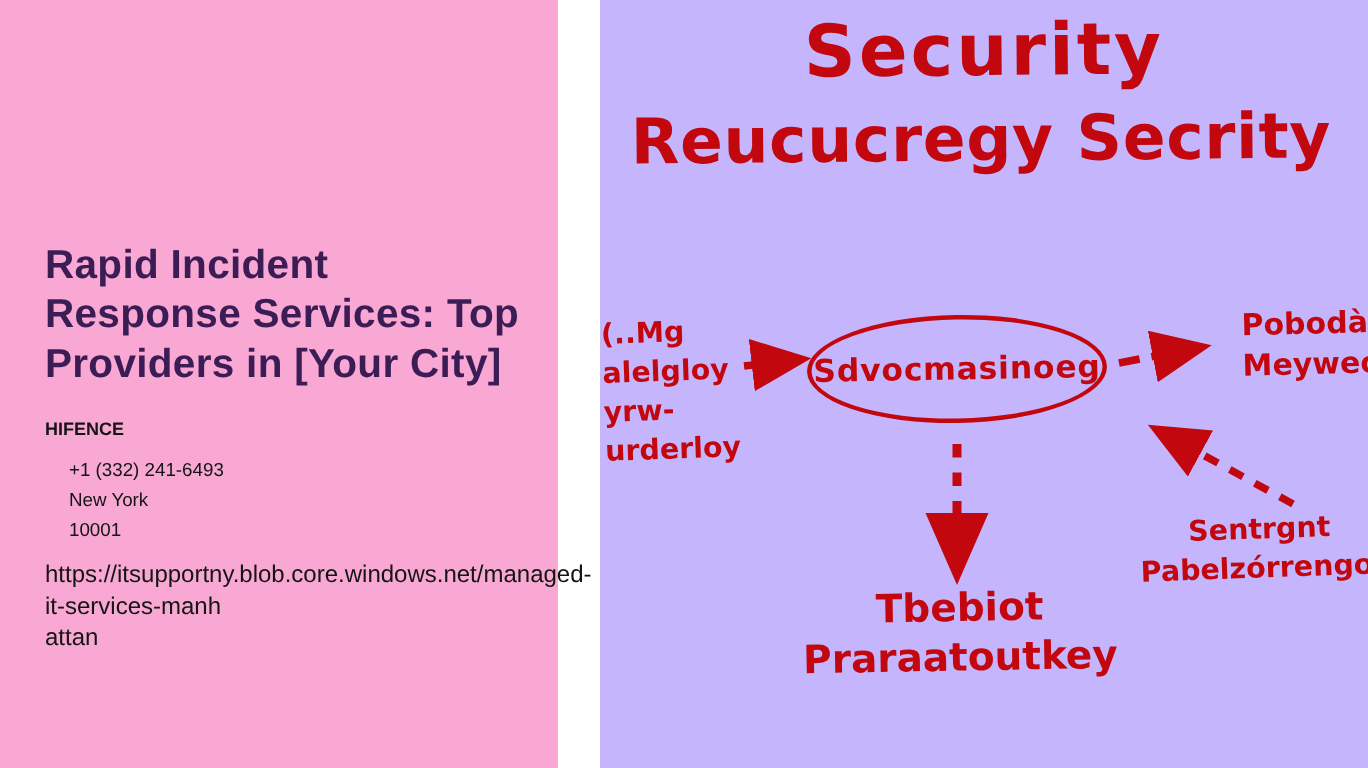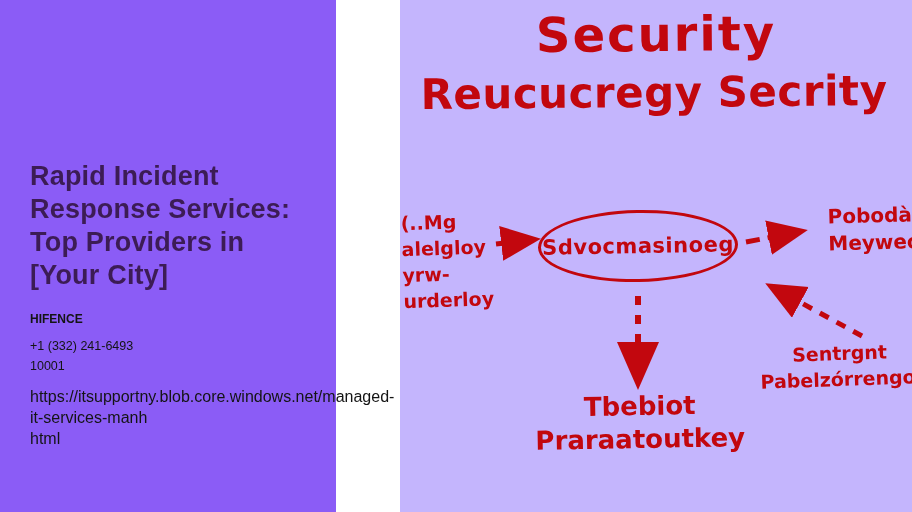--- a/index.html
+++ b/index.html
@@ -2,29 +2,29 @@
 <html><head>
 <meta charset="utf-8">
 <style>
   * { margin:0; padding:0; box-sizing:border-box; }
   html,body { width:912px; height:512px; overflow:hidden; background:#fff;
               font-family:"Liberation Sans", sans-serif; }
   .page { position:relative; width:912px; height:512px; }
 
   
   .left-panel {
-    position:absolute; left:0; top:0; width:336px; height:512px;
-    background:#8b5cf6; padding:160px 18px 0 30px;
+    position:absolute; left:0; top:0; width:372px; height:512px;
+    background:#f9a8d4; padding:160px 18px 0 30px;
   }
   .page-title {
     color:#3c1c55; font-weight:bold; font-size:27px; line-height:1.22;
     letter-spacing:0.2px; margin-bottom:20px;
   }
   .company-name { color:#141414; font-weight:bold; font-size:12px; margin-bottom:10px; }
-  .contact-line { color:#141414; font-size:12.5px; line-height:20px; }
+  .contact-line { color:#141414; font-size:12.5px; line-height:20px;margin-left:16px; }
   .url-block { margin-top:10px; }
   .url-line { color:#141414; font-size:16px; line-height:21px; }
 
   
   .right-panel {
     position:absolute; left:400px; top:0; width:512px; height:512px;
     background:#c4b5fd; overflow:hidden;
   }
   .red { color:#c2070e; font-family:"DejaVu Sans", sans-serif; font-weight:bold; }
 
@@ -71,25 +71,26 @@
 <body>
 
 <div class="page">
 
   <div class="left-panel">
     <h1 class="page-title">Rapid Incident Response Services: Top Providers in [Your City]</h1>
 
     <div class="company-name">HIFENCE</div>
 
     <div class="contact-line">+1 (332) 241-6493</div>
+    <div class="contact-line">New York</div>
     <div class="contact-line">10001</div>
 
     <div class="url-block">
       <div class="url-line">https://itsupportny.blob.core.windows.net/managed-it-services-manh</div>
-      <div class="url-line">html</div>
+      <div class="url-line">attan</div>
     </div>
   </div>
 
   <div class="right-panel">
 
     <div class="headline-top red">Security</div>
 
     <div class="headline-sub red">Reucucregy Secrity</div>
 
     <svg class="arrow-layer" viewBox="0 0 512 512">

